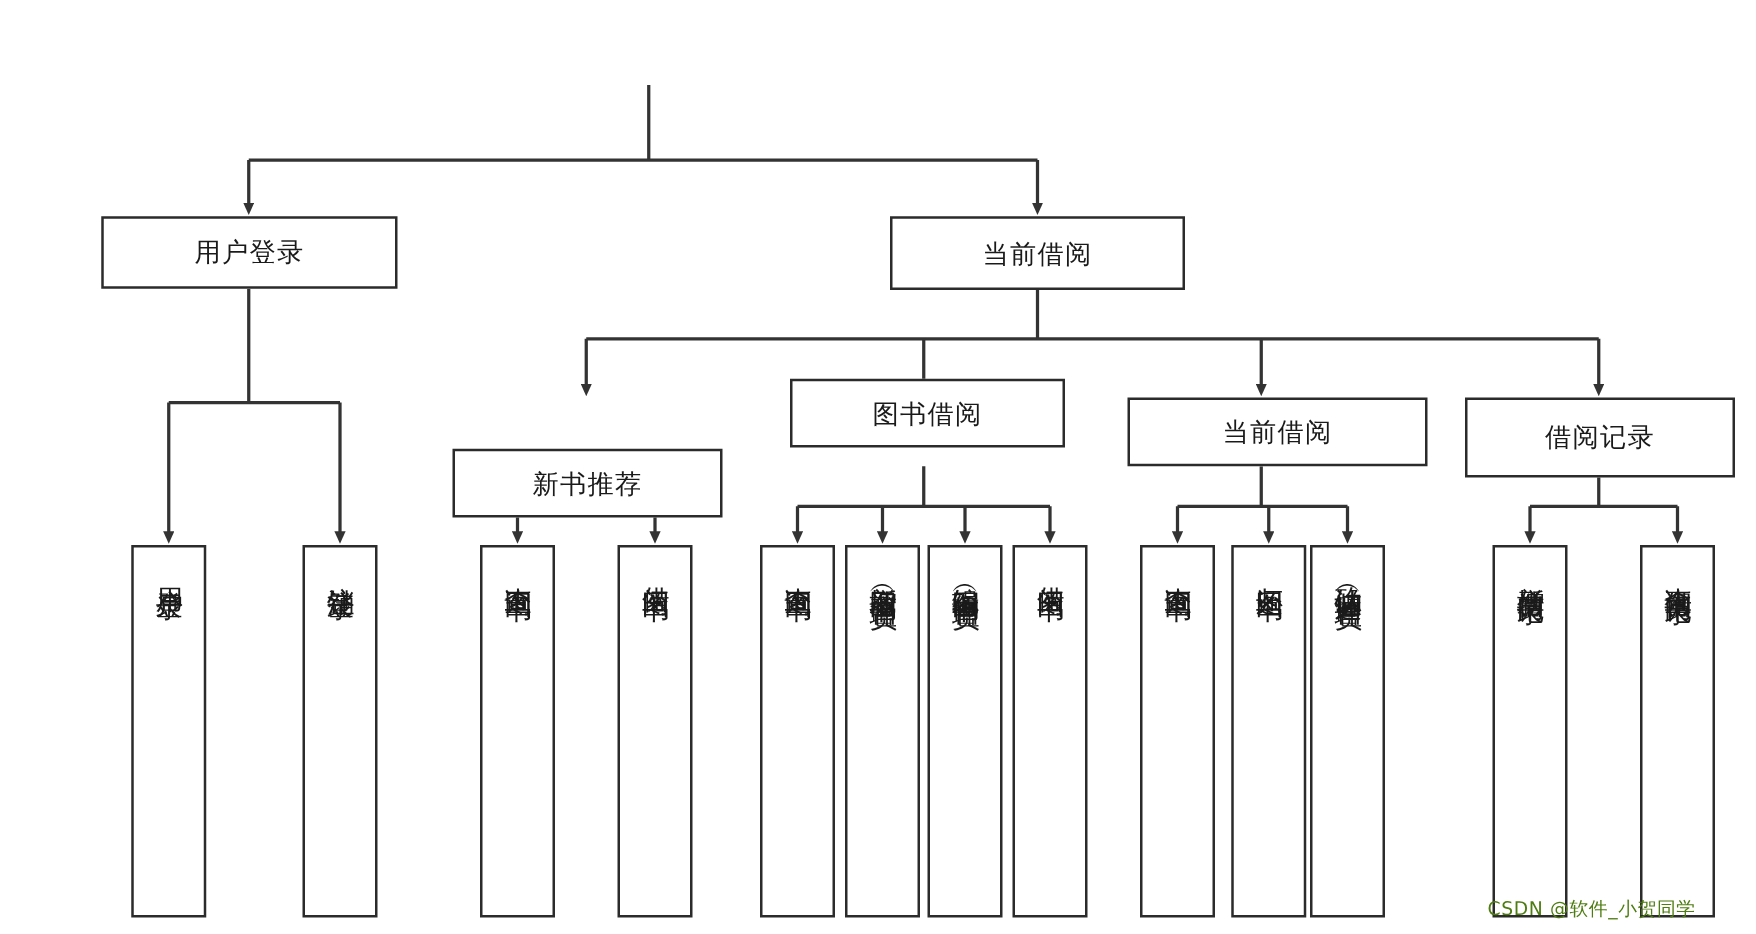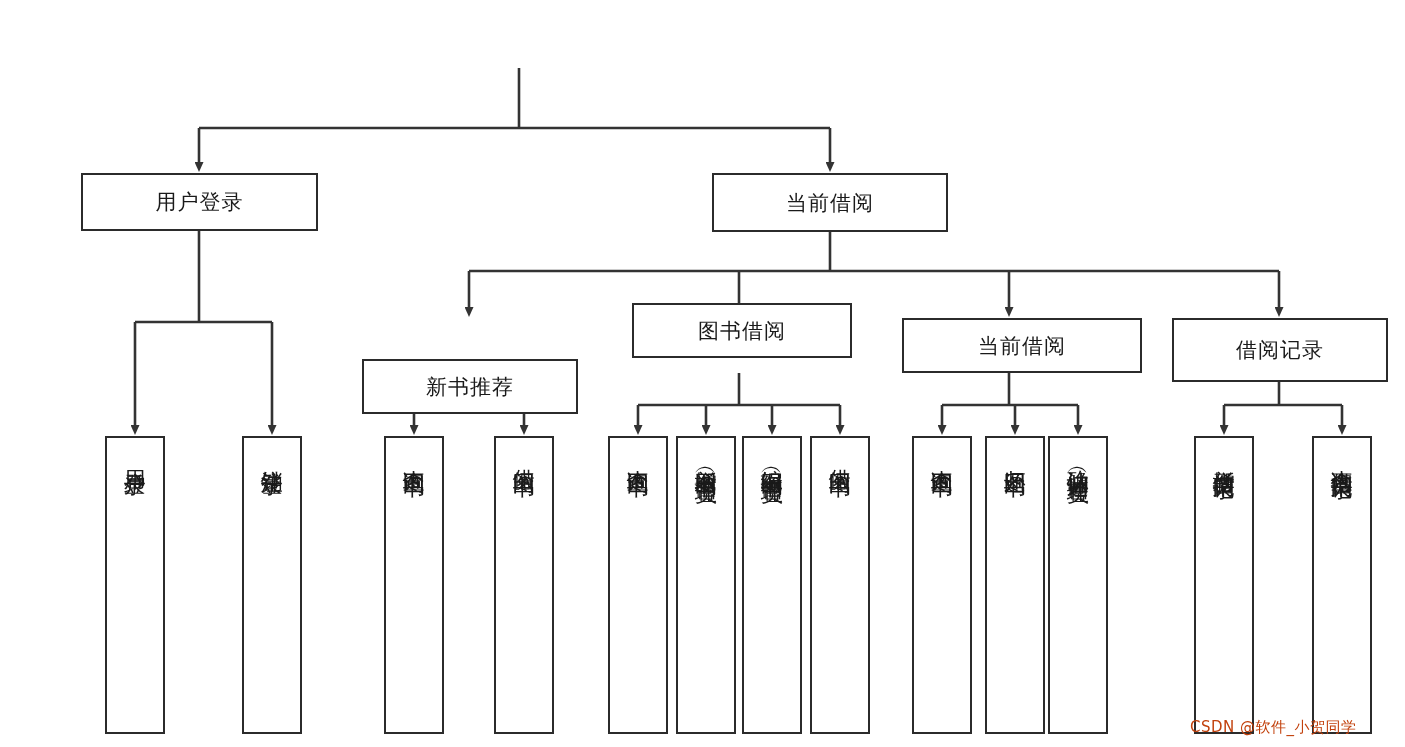--- a/index.html
+++ b/index.html
@@ -50,21 +50,21 @@
     text-orientation: upright;
     font-size: 22px;
     line-height: 1.06;
     letter-spacing: 2px;
     white-space: nowrap;
     display: block;
   }
   .watermark {
     position: absolute;
     font-size: 15px;
-    color: #c2410c;
+    color: #4d7c0f;
     white-space: nowrap;
     letter-spacing: 0.5px;
   }
 </style>
 </head>
 <body>
 
 <div id="diagram-root">
 
   <svg class="layer" viewBox="0 0 1405 747">

